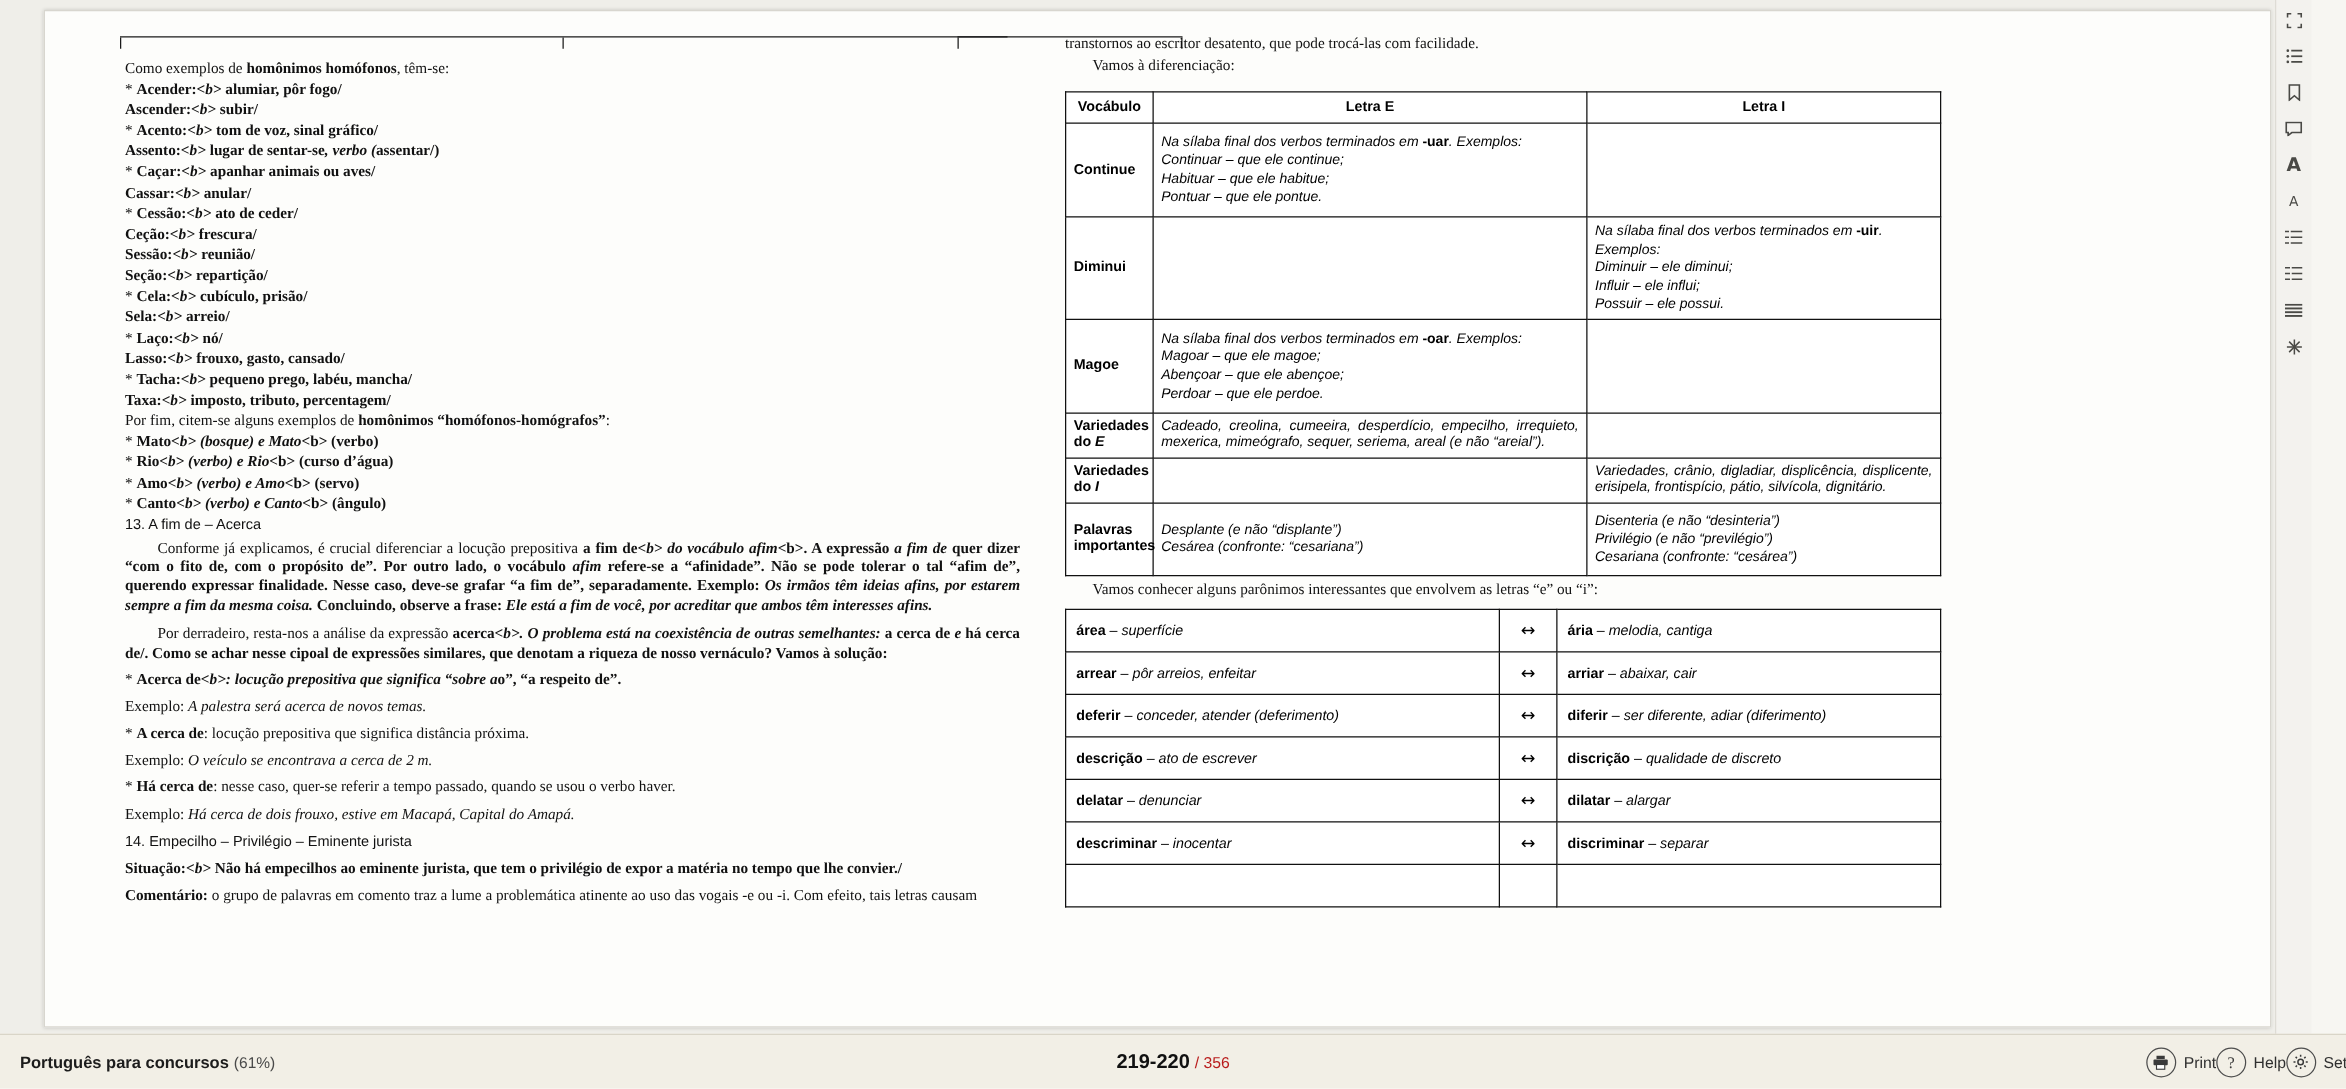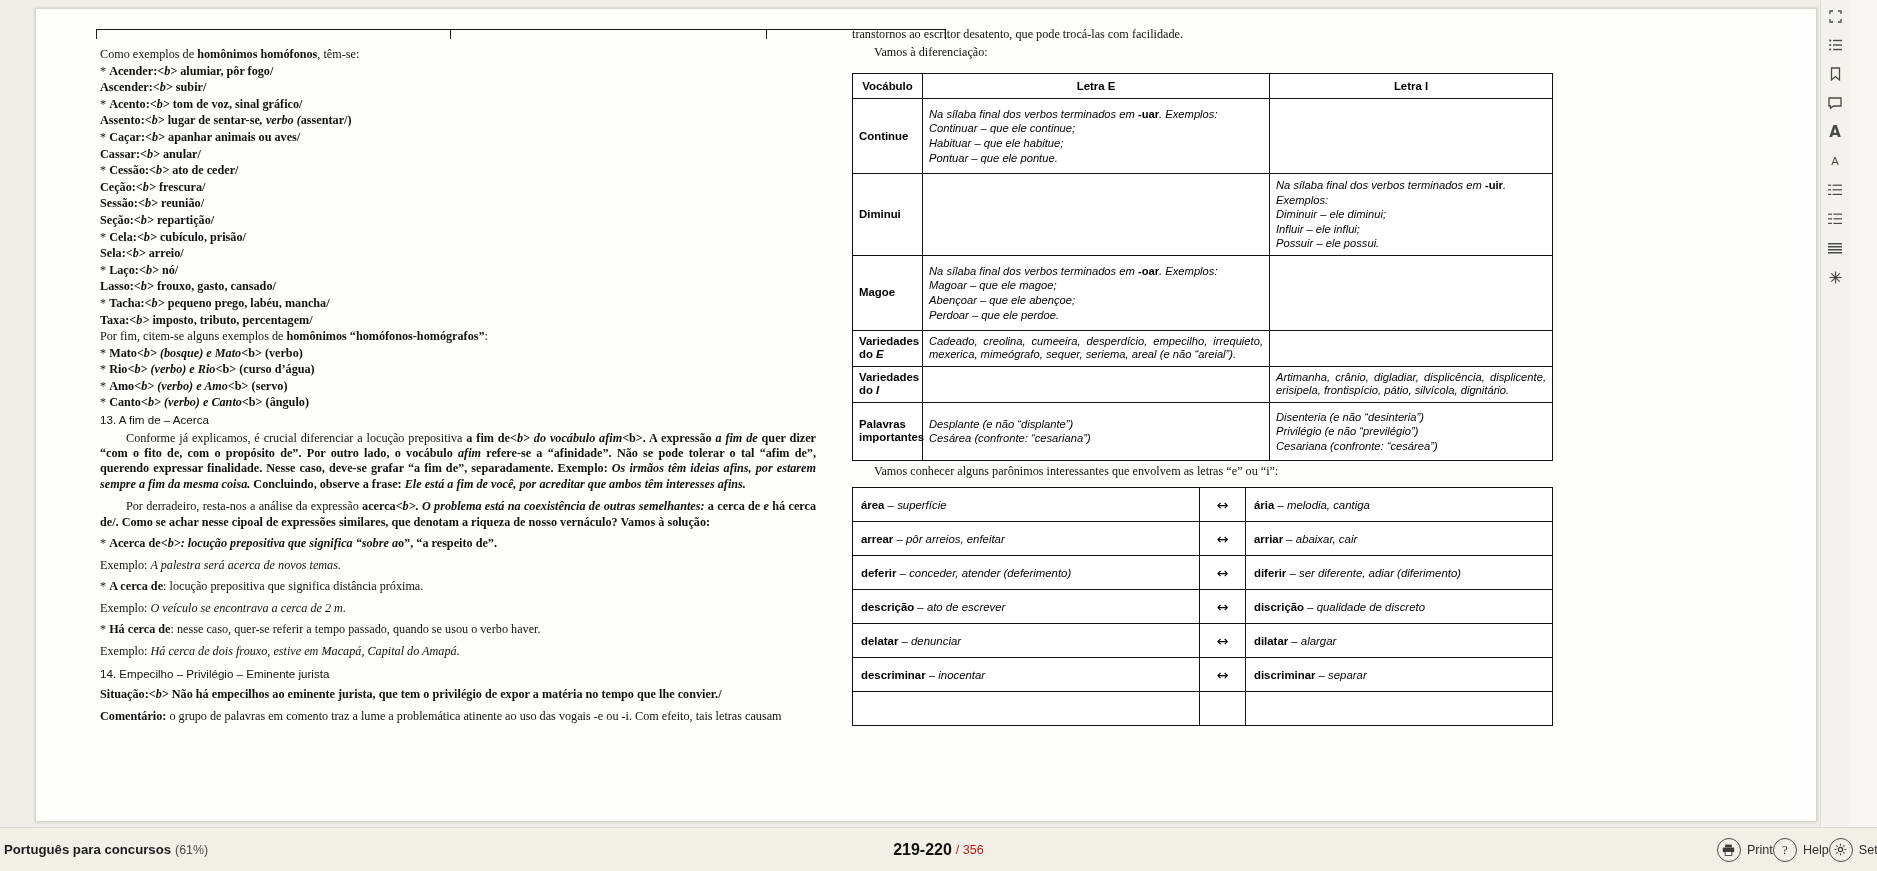--- a/index.html
+++ b/index.html
@@ -168,21 +168,21 @@
   #bottombar {
     position: absolute;
     left: 0; bottom: 0;
     width: 1877px; height: 43px;
     background: #f2efe6;
     border-top: 1px solid #d9d5c8;
     display: flex;
     align-items: center;
   }
   #bar-left {
-    position: absolute; left: 4px; top: 0;
+    position: absolute; left: 16px; top: 0;
     height: 43px; display: flex; align-items: center;
     padding-left: 0px;
     font-family: "Liberation Sans", sans-serif;
   }
   #bar-left .title { font-weight: bold; font-size: 13.2px; color: #1c1c1c; }
   #bar-left .pct { font-size: 12.4px; color: #4a4a4a; margin-left: 4px; }
 
   #bar-center {
     position: absolute; left: 0; right: 0; top: 0;
     height: 43px;
@@ -327,21 +327,21 @@
                 <td class="vocab">Variedades do <i>E</i></td>
                 <td class="cell justified">
                     <span class="ln">Cadeado, creolina, cumeeira, desperdício, empecilho, irrequieto, mexerica, mimeógrafo, sequer, seriema, areal (e não “areial”).</span>
                   </td>
                 <td class="cell"></td>
               </tr>
               <tr style="height:36px;">
                 <td class="vocab">Variedades do <i>I</i></td>
                 <td class="cell"></td>
                 <td class="cell justified">
-                    <span class="ln">Artimanha, crânio, digladiar, displicência, displicente, erisipela, frontispício, pátio, silvícola, dignitário.</span>
+                    <span class="ln">Variedades, crânio, digladiar, displicência, displicente, erisipela, frontispício, pátio, silvícola, dignitário.</span>
                   </td>
               </tr>
               <tr style="height:58px;">
                 <td class="vocab">Palavras importantes</td>
                 <td class="cell">
                     <span class="ln">Desplante (e não “displante”)</span>
                     <span class="ln">Cesárea (confronte: “cesariana”)</span>
                   </td>
                 <td class="cell">
                     <span class="ln">Disenteria (e não “desinteria”)</span>

